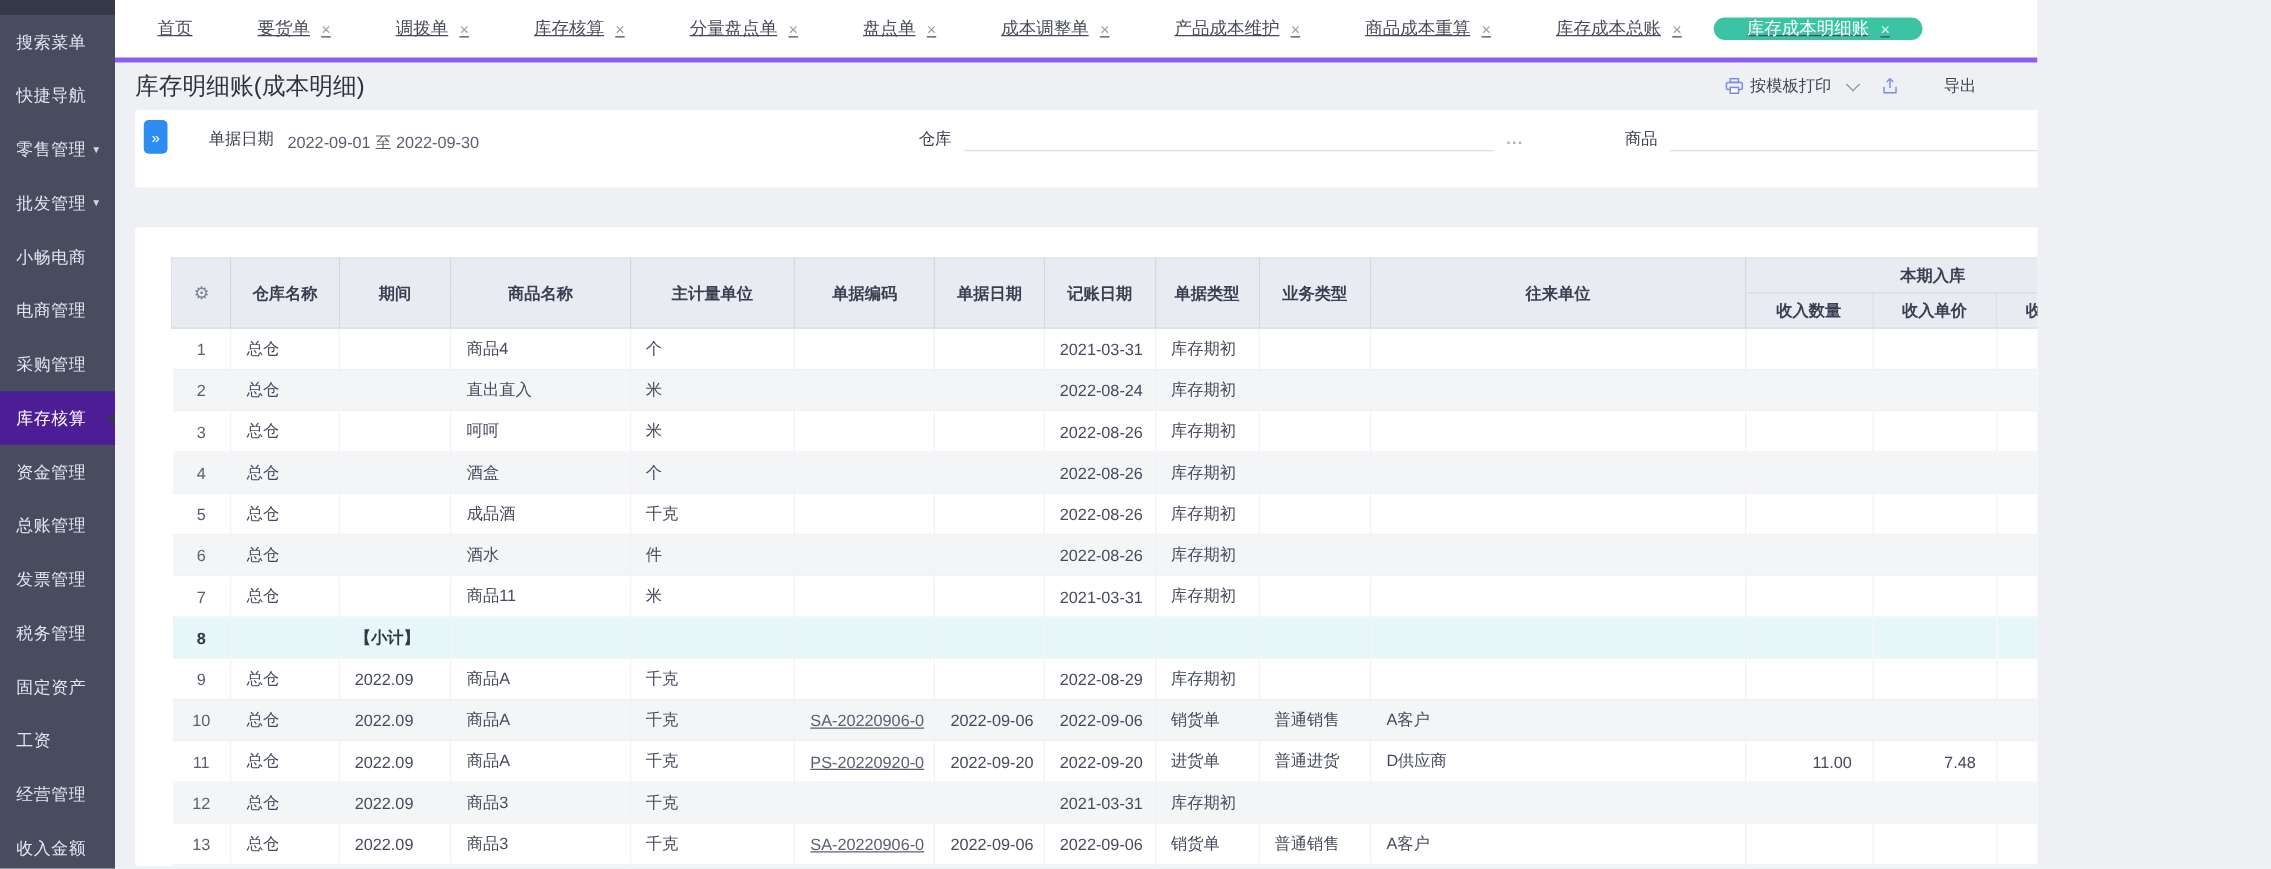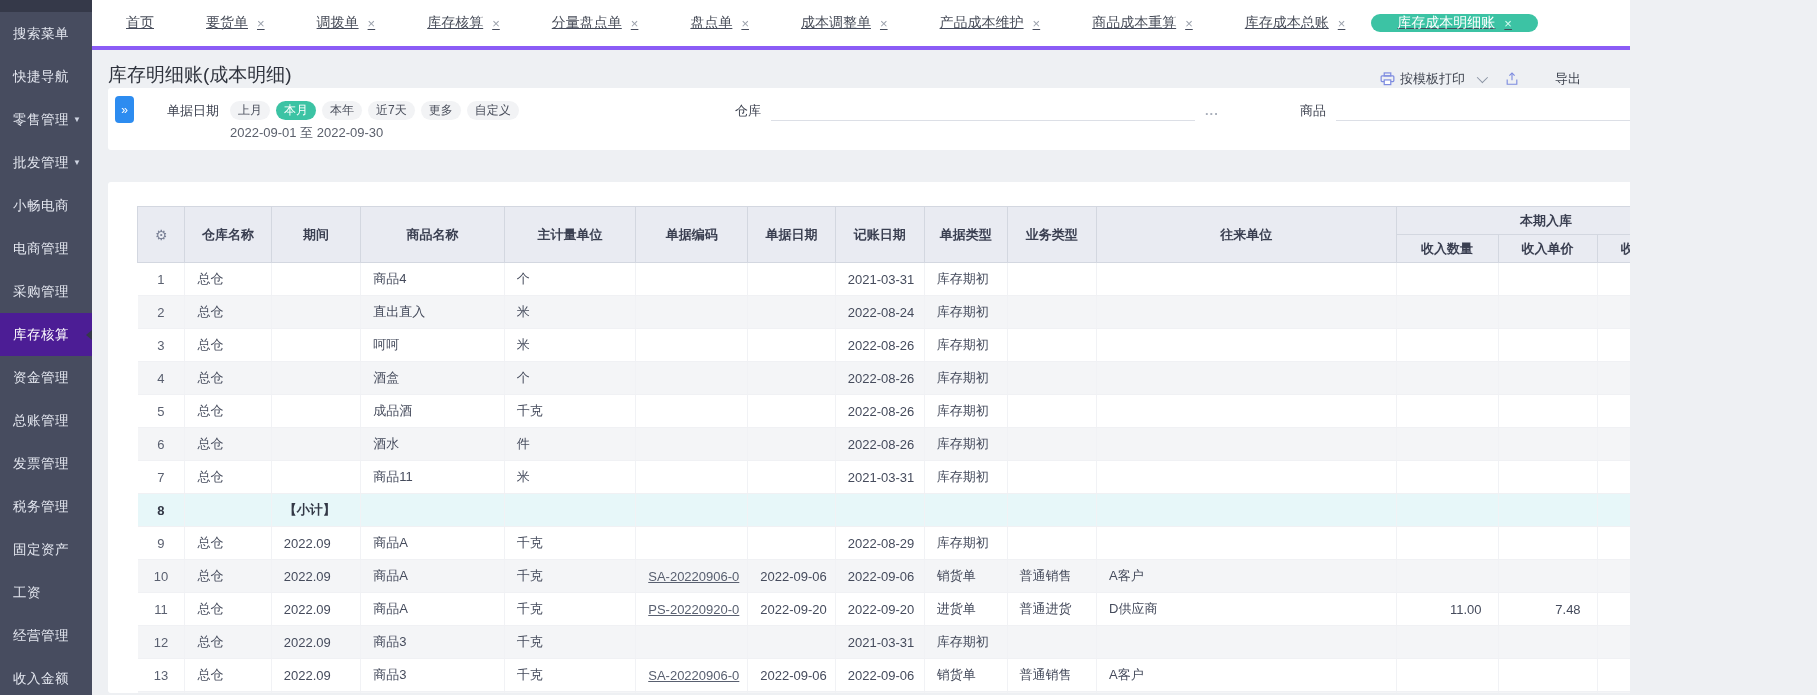--- a/index.html
+++ b/index.html
@@ -27,21 +27,21 @@
 
   .tabbar { height:50px; flex:none; background:#fff; display:flex; align-items:center;
     padding-left:8px; border-bottom:4px solid #8b5cf6;text-decoration:underline; }
   .tab { display:flex; align-items:center; padding:0 26px; font-size:14px; color:#474c58; cursor:pointer; white-space:nowrap; }
   .tab .x { margin-left:9px; color:#9aa0ab; font-size:13px; }
   .tab.active { background:#3cc3a4; color:#fff;border-radius:21px; }
   .tab.active .x { color:#d8fff3; }
 
   .content { flex:1; padding-left:16px; position:relative; }
 
-  .title-row { height:38px; width:1701px; display:flex; align-items:flex-end; }
+  .title-row { height:38px; width:1701px; display:flex; align-items:center; }
   .page-title { font-size:19px; font-weight:500; color:#2f333d; margin:0; }
   .toolbar { display:flex; align-items:center; margin-left:auto; font-size:13px; color:#3f4450; }
   .tb-item { display:flex; align-items:center; gap:5px; cursor:pointer; white-space:nowrap; }
   .tb-export { margin-left:20px;gap:36px; }
   .tb-refresh { margin-left:183px; }
   .chev { width:8px; height:8px; border-right:1.5px solid #8a93a3; border-bottom:1.5px solid #8a93a3;
     transform:rotate(45deg) translateY(-2px); margin-left:7px; display:inline-block; }
 
   
   .filter-panel { position:relative; width:1774px; height:62px; background:#fff; border-radius:3px; }
@@ -188,28 +188,20 @@
           </span>
         </div>
       </div>
 
       <div class="filter-panel">
         <button class="expand-btn">»</button>
 
         <div class="f-date">
           <span class="f-label">单据日期</span>
           <div>
-            <div class="pills" id="date-pills">
-                <span class="pill">上月</span>
-                <span class="pill active">本月</span>
-                <span class="pill">本年</span>
-                <span class="pill">近7天</span>
-                <span class="pill">更多</span>
-                <span class="pill">自定义</span>
-              </div>
             <div class="date-range">2022-09-01 至 2022-09-30</div>
           </div>
         </div>
 
         <div class="f-field" style="left:627px;">
           <span class="f-label">仓库</span>
           <input class="u-input" style="width: 424px;" value="">
           <span class="dots">...</span>
         </div>
 

